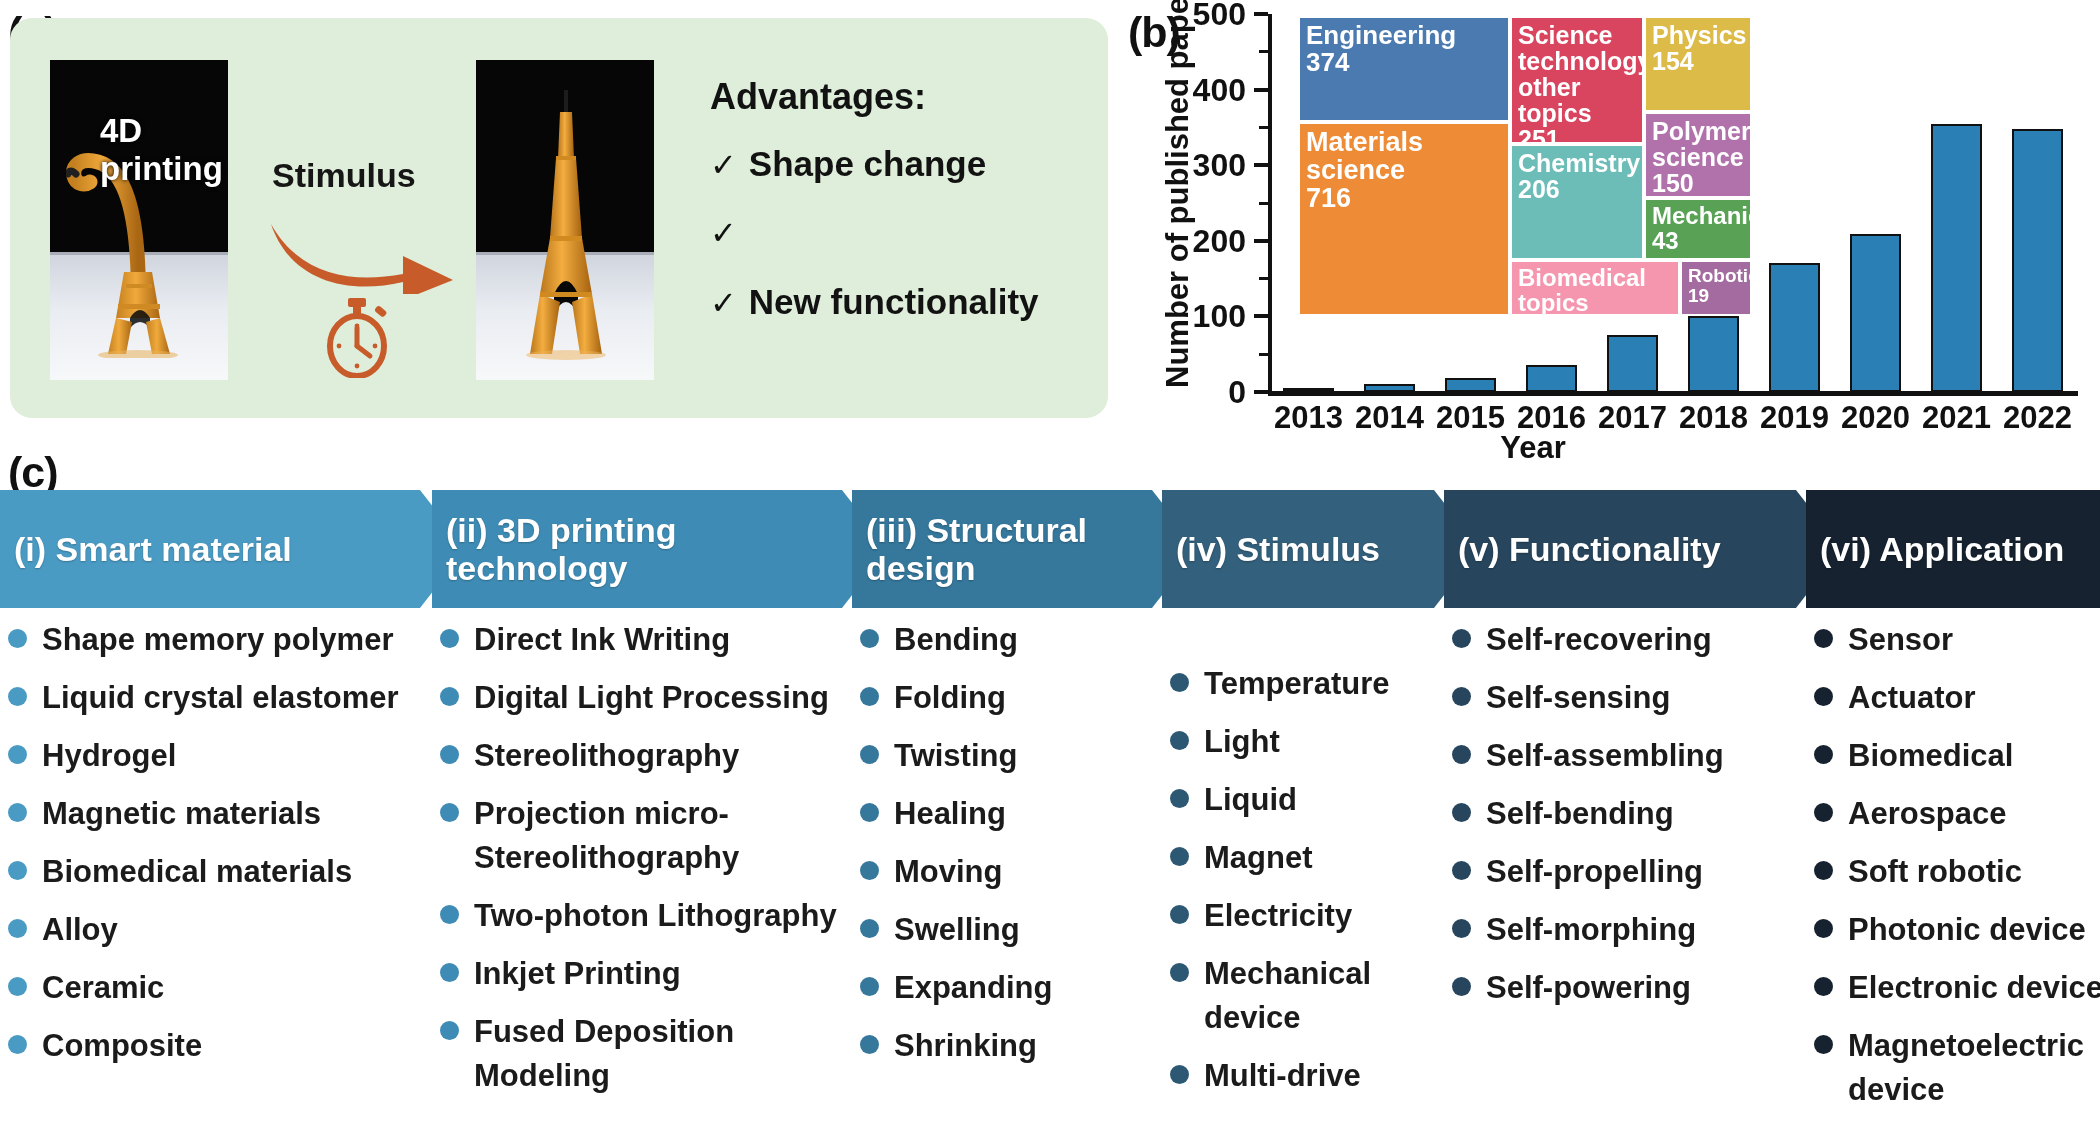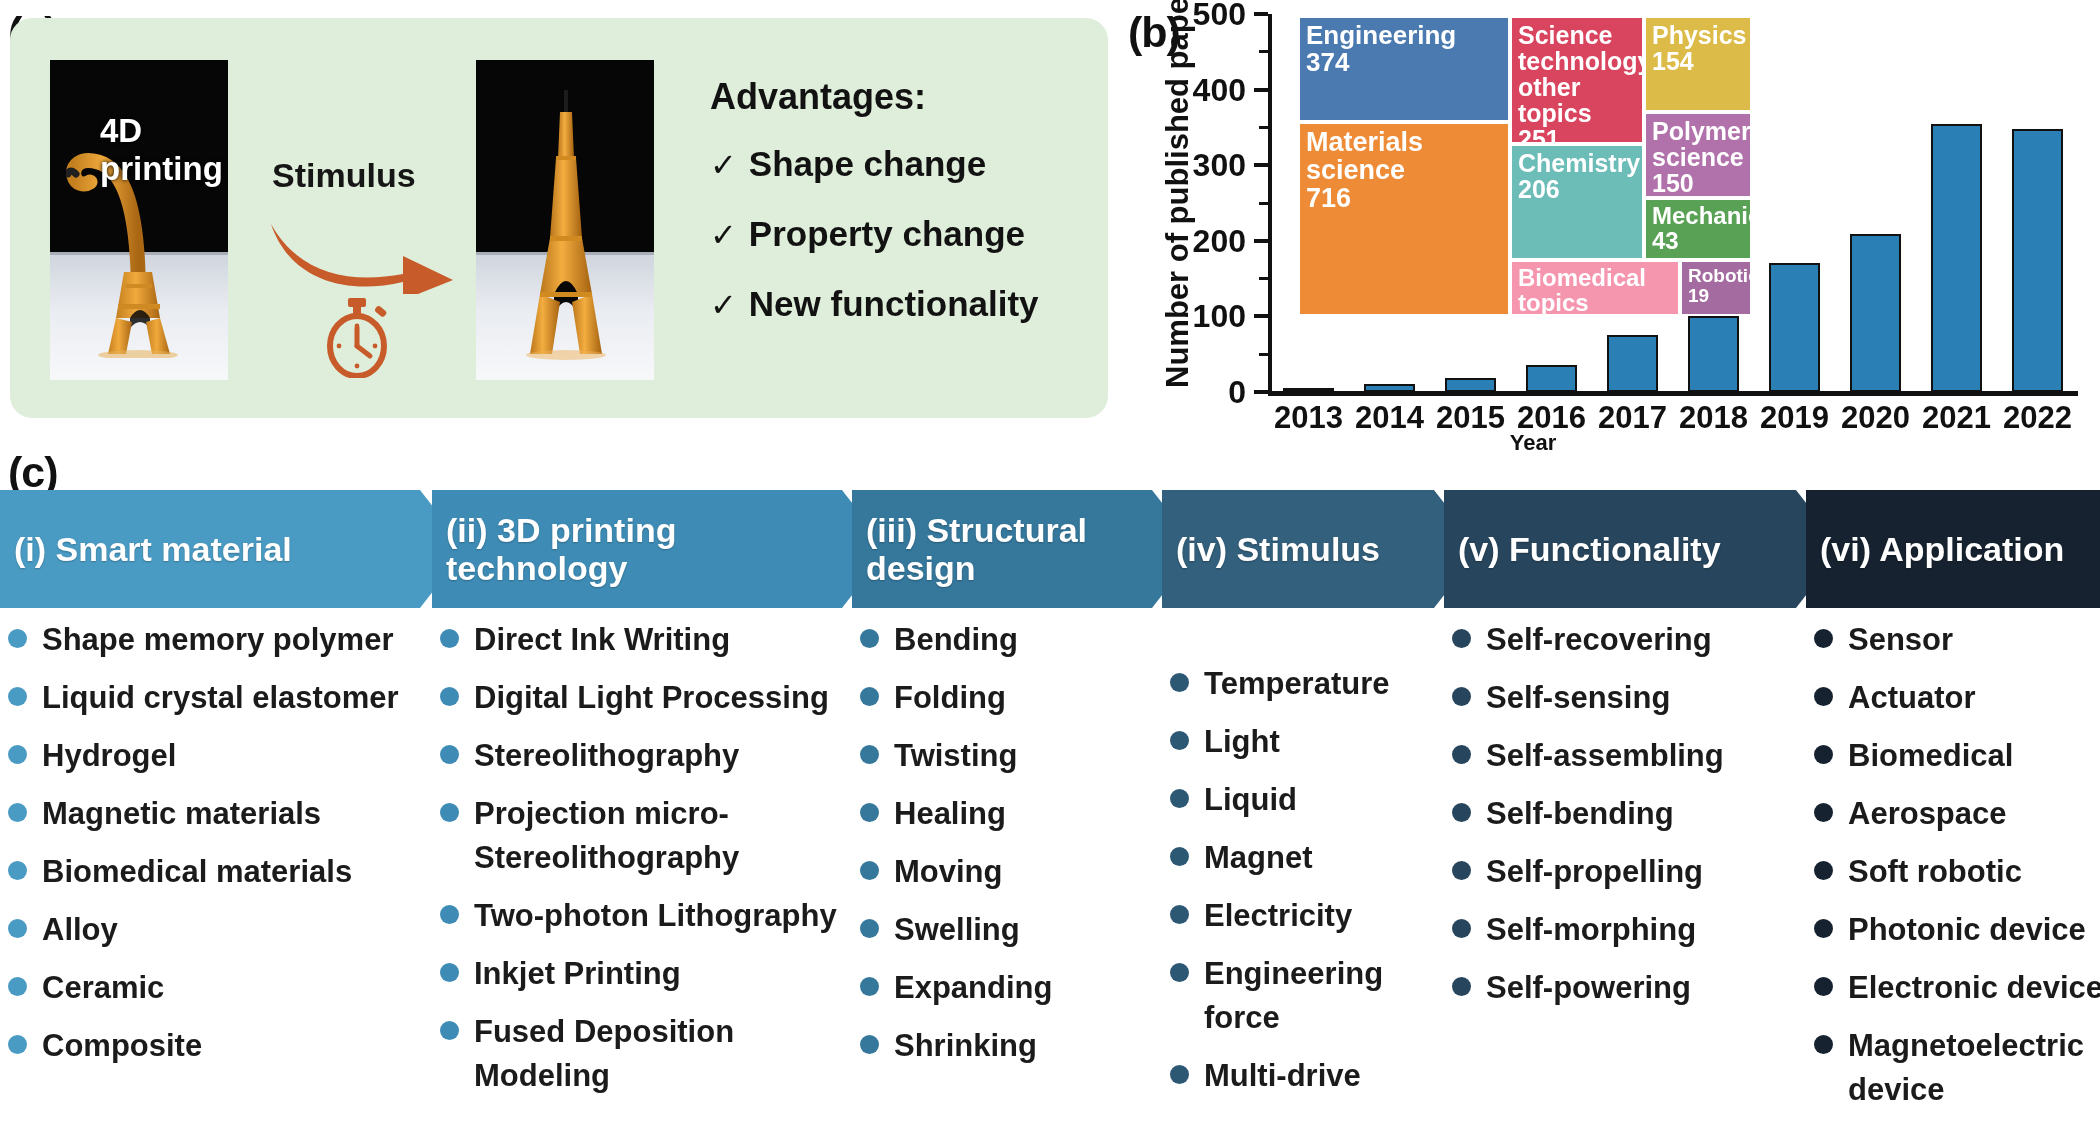--- a/index.html
+++ b/index.html
@@ -122,21 +122,21 @@
     box-sizing:border-box;
   }
   .xlab{
     position:absolute;top:386px;
     font-size:31px;font-weight:bold;color:#111;
     transform:translateX(-50%);white-space:nowrap;
   }
   #xlabel-b{
     position:absolute;left:405px;top:430px;
     transform:translateX(-50%);
-    font-size:22px;font-weight:bold;color:#111;
+    font-size:31px;font-weight:bold;color:#111;
   }
   
   #treemap{
     position:absolute;left:30px;top:2px;
     width:540px;height:300px;
   }
   .tile{
     position:absolute;
     box-sizing:border-box;
     border:2px solid #ffffff;
@@ -265,21 +265,20 @@
   </svg>
 
   <div id="adv-block">
     <div id="adv-title">Advantages:</div>
     <div class="adv-row">
       <span class="adv-check">✓</span>
       <span>Shape change</span>
     </div>
     <div class="adv-row">
       <span class="adv-check">✓</span>
-      <span>Property change</span>
     </div>
     <div class="adv-row">
       <span class="adv-check">✓</span>
       <span>New functionality</span>
     </div>
   </div>
 </div>
 
 <div id="panel-b">
   <div id="ylabel-b">Number of published papers</div>
@@ -509,21 +508,21 @@
         <div class="li">
           <span class="dot" style="background: rgb(45, 88, 115);"></span>
           <span class="li-txt">Magnet</span>
         </div>
         <div class="li">
           <span class="dot" style="background: rgb(45, 88, 115);"></span>
           <span class="li-txt">Electricity</span>
         </div>
         <div class="li">
           <span class="dot" style="background: rgb(45, 88, 115);"></span>
-          <span class="li-txt">Engineering force</span>
+          <span class="li-txt">Mechanical device</span>
         </div>
         <div class="li">
           <span class="dot" style="background: rgb(45, 88, 115);"></span>
           <span class="li-txt">Multi-drive</span>
         </div>
       </div>
       <div class="col" style="left: 1452px; width: 362px;">
         <div class="li">
           <span class="dot" style="background: rgb(39, 70, 93);"></span>
           <span class="li-txt">Self-recovering</span>

